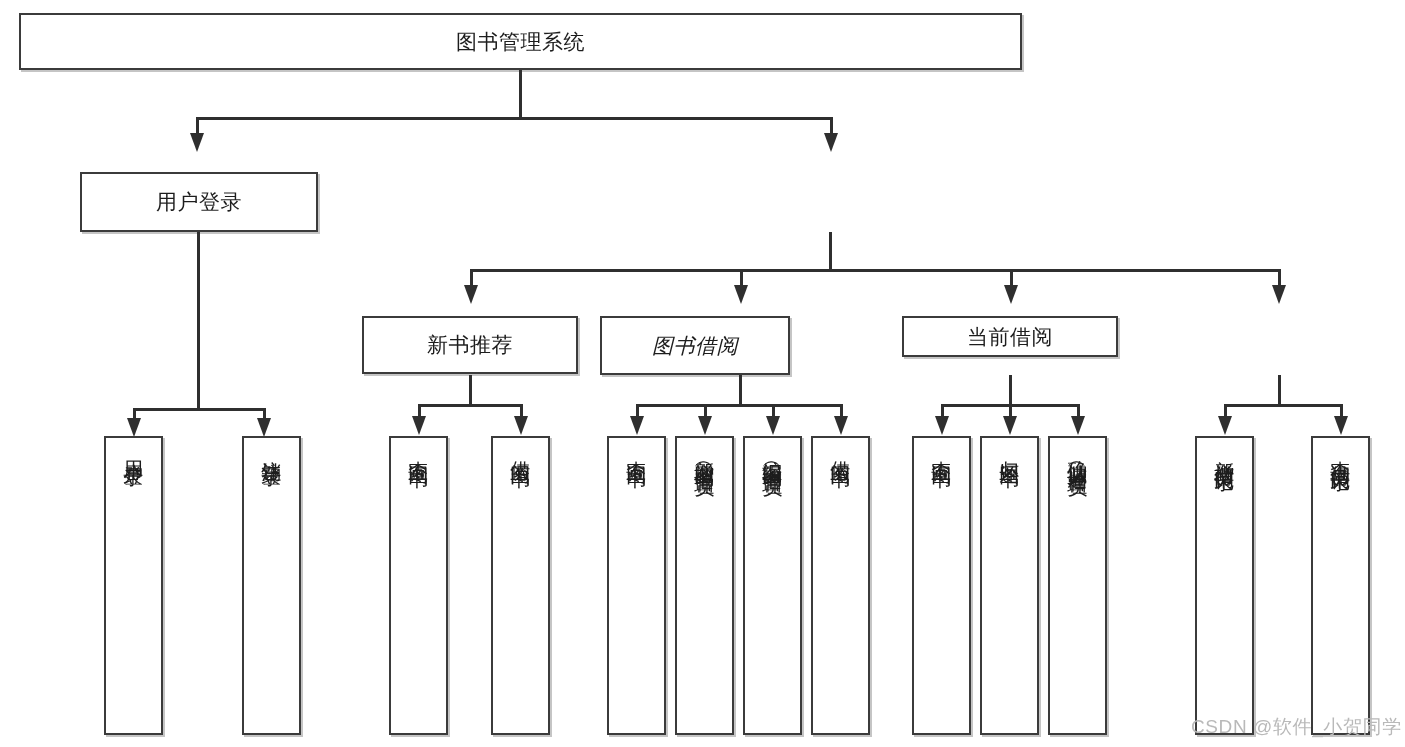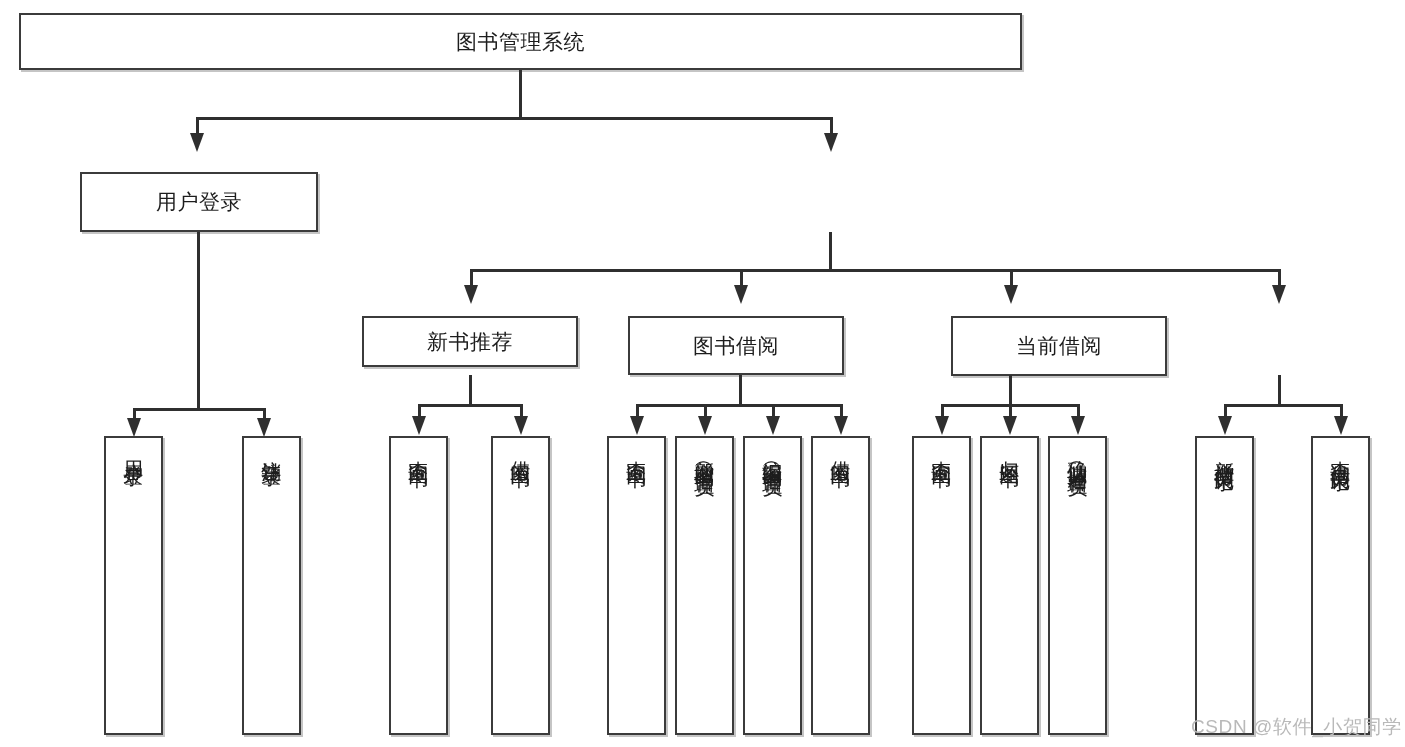--- a/index.html
+++ b/index.html
@@ -109,27 +109,27 @@
   <div class="ln h" style="left:470px; top:269px; width:810px; height:2.5px;"></div>
   <div class="ln v" style="left:470px; top:269px; height:18px;"></div>
   <div class="ln v" style="left:740px; top:269px; height:18px;"></div>
   <div class="ln v" style="left:1010px; top:269px; height:18px;"></div>
   <div class="ln v" style="left:1278px; top:269px; height:18px;"></div>
   <div class="arrow" style="left:464px; top:285px;"></div>
   <div class="arrow" style="left:734px; top:285px;"></div>
   <div class="arrow" style="left:1004px; top:285px;"></div>
   <div class="arrow" style="left:1272px; top:285px;"></div>
 
-  <div class="node h" style="left:362px; top:316px; width:216px; height:51px;">
+  <div class="node h" style="left:362px; top:316px; width:216px; height:58px;">
     <span>新书推荐</span>
   </div>
-  <div class="node h" style="left:628px; top:316px; width:216px; height:59px;">
+  <div class="node h" style="left:600px; top:316px; width:190px; height:59px;font-style:italic;">
     <span>图书借阅</span>
   </div>
-  <div class="node h" style="left:951px; top:316px; width:216px; height:60px;">
+  <div class="node h" style="left:902px; top:316px; width:216px; height:41px;">
     <span>当前借阅</span>
   </div>
 
   <div class="ln v" style="left:469px; top:375px; height:31px;"></div>
   <div class="ln h" style="left:418px; top:404px; width:104px; height:2.5px;"></div>
   <div class="ln v" style="left:418px; top:404px; height:14px;"></div>
   <div class="ln v" style="left:520px; top:404px; height:14px;"></div>
   <div class="arrow" style="left:412px; top:416px;"></div>
   <div class="arrow" style="left:514px; top:416px;"></div>
 

